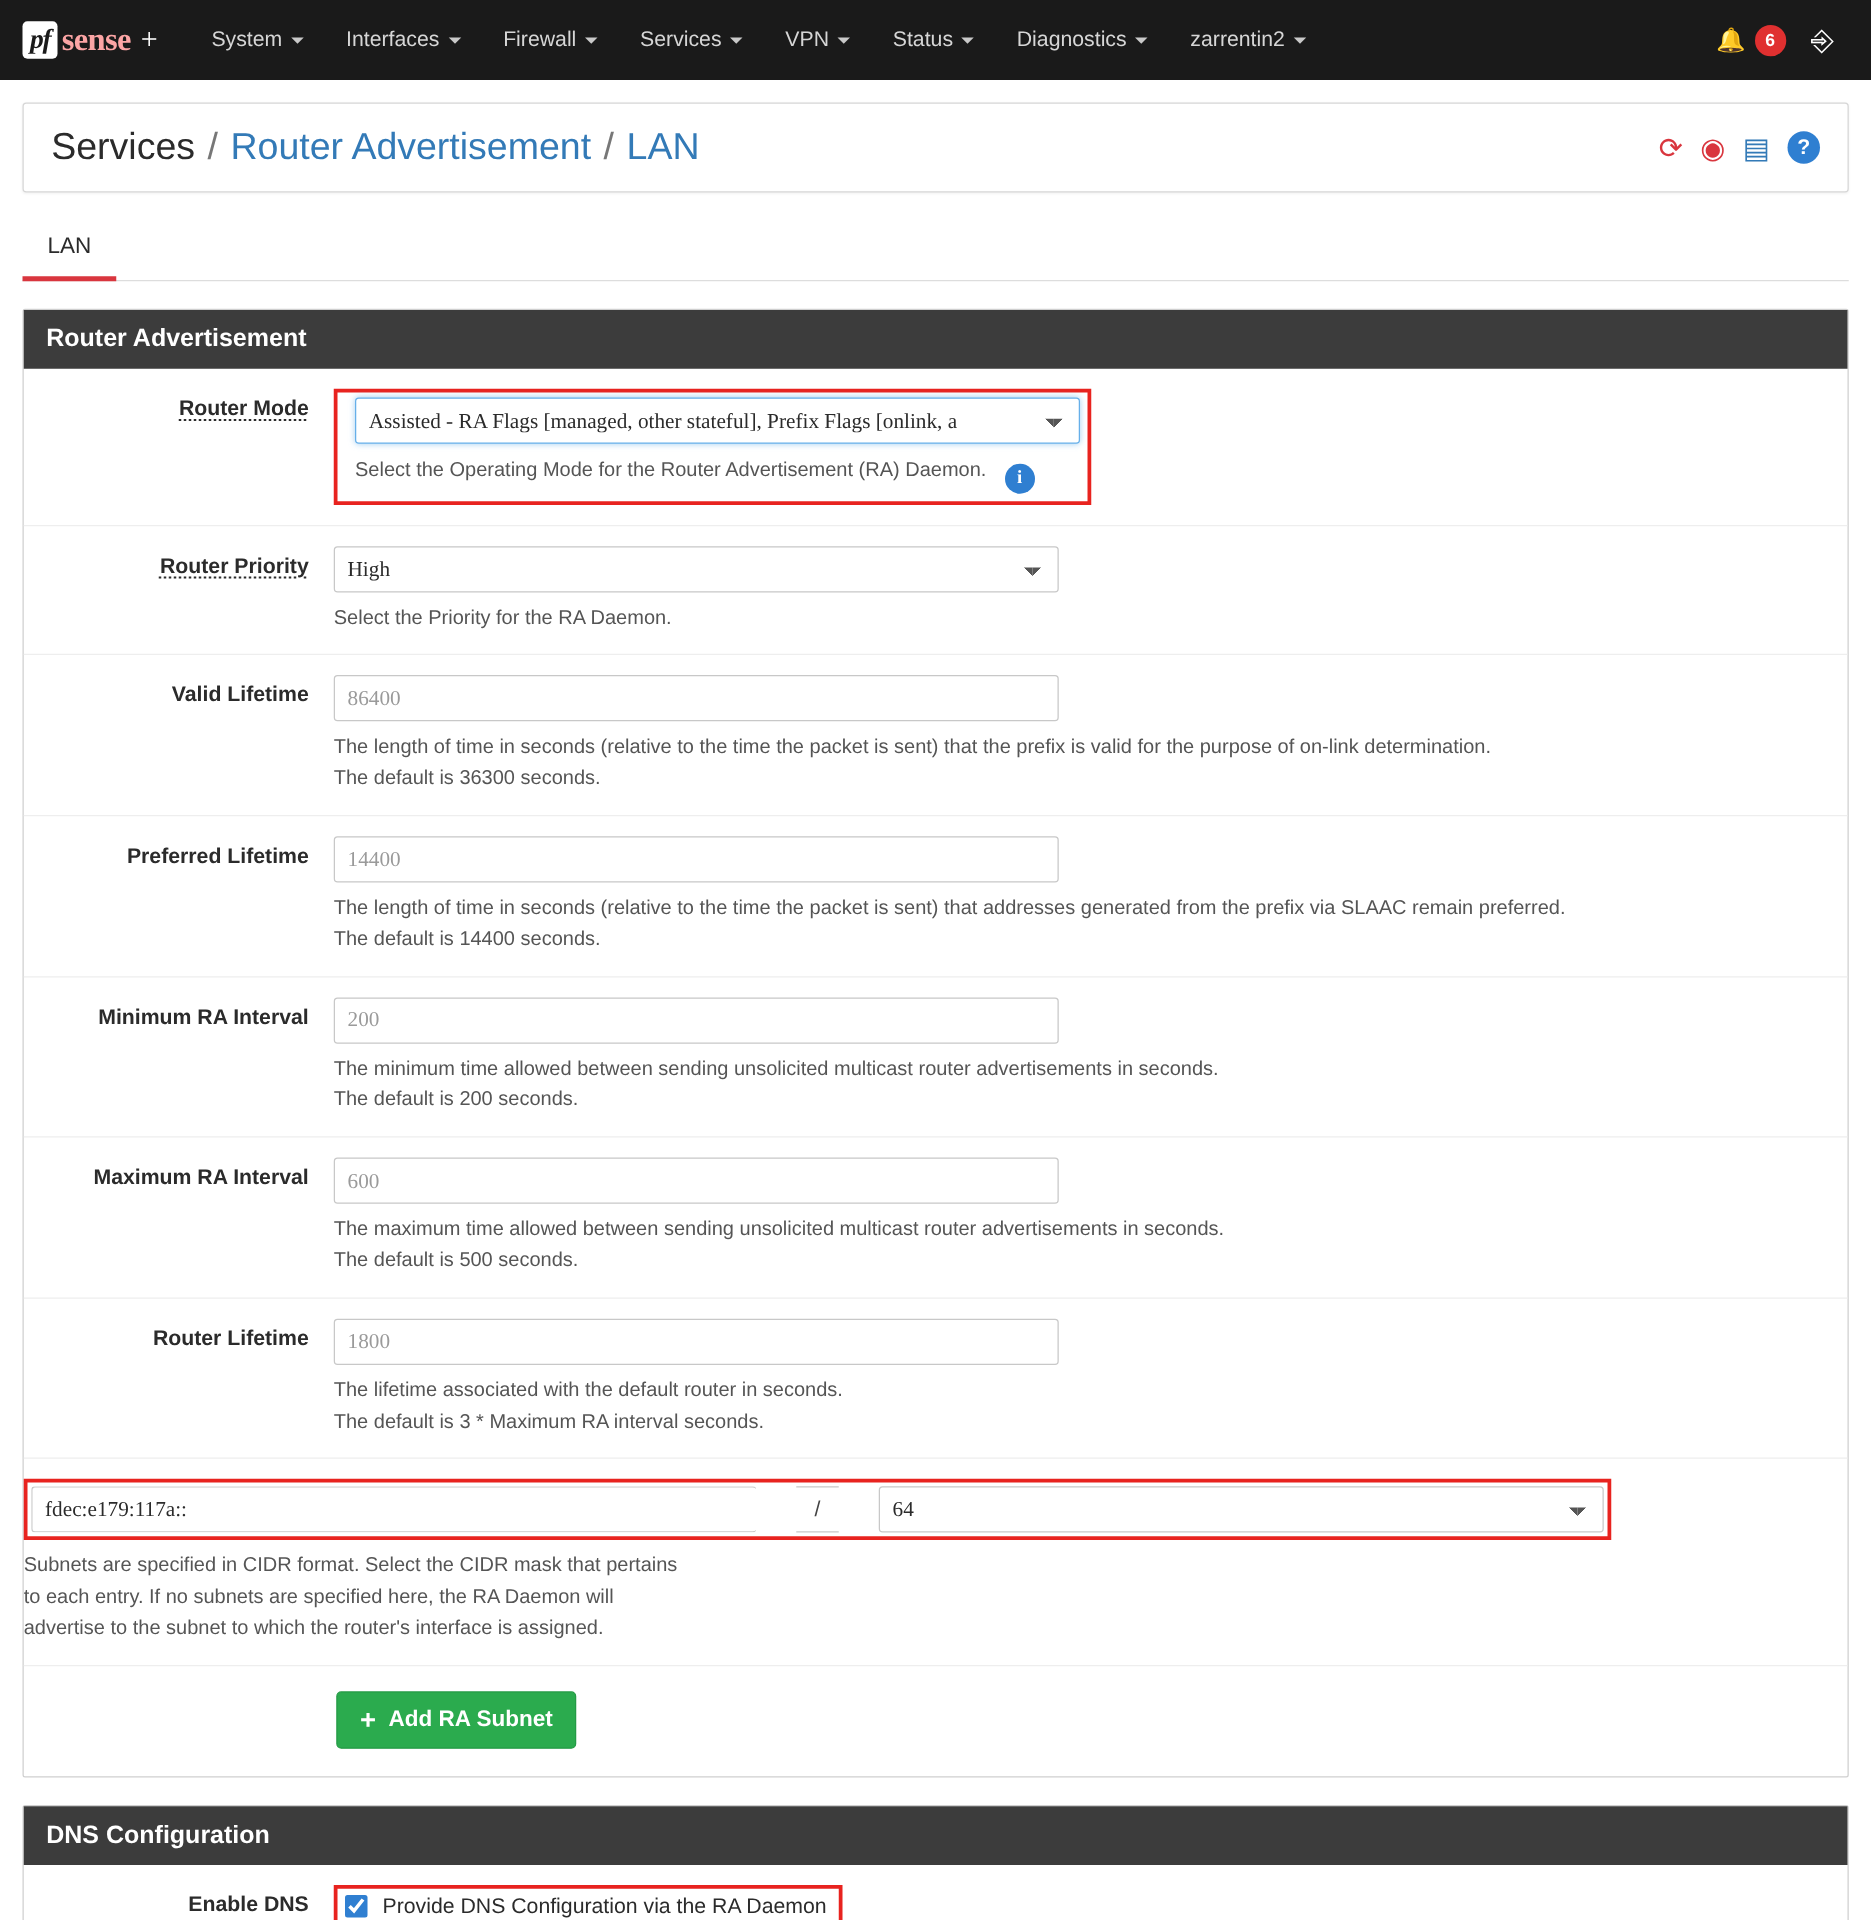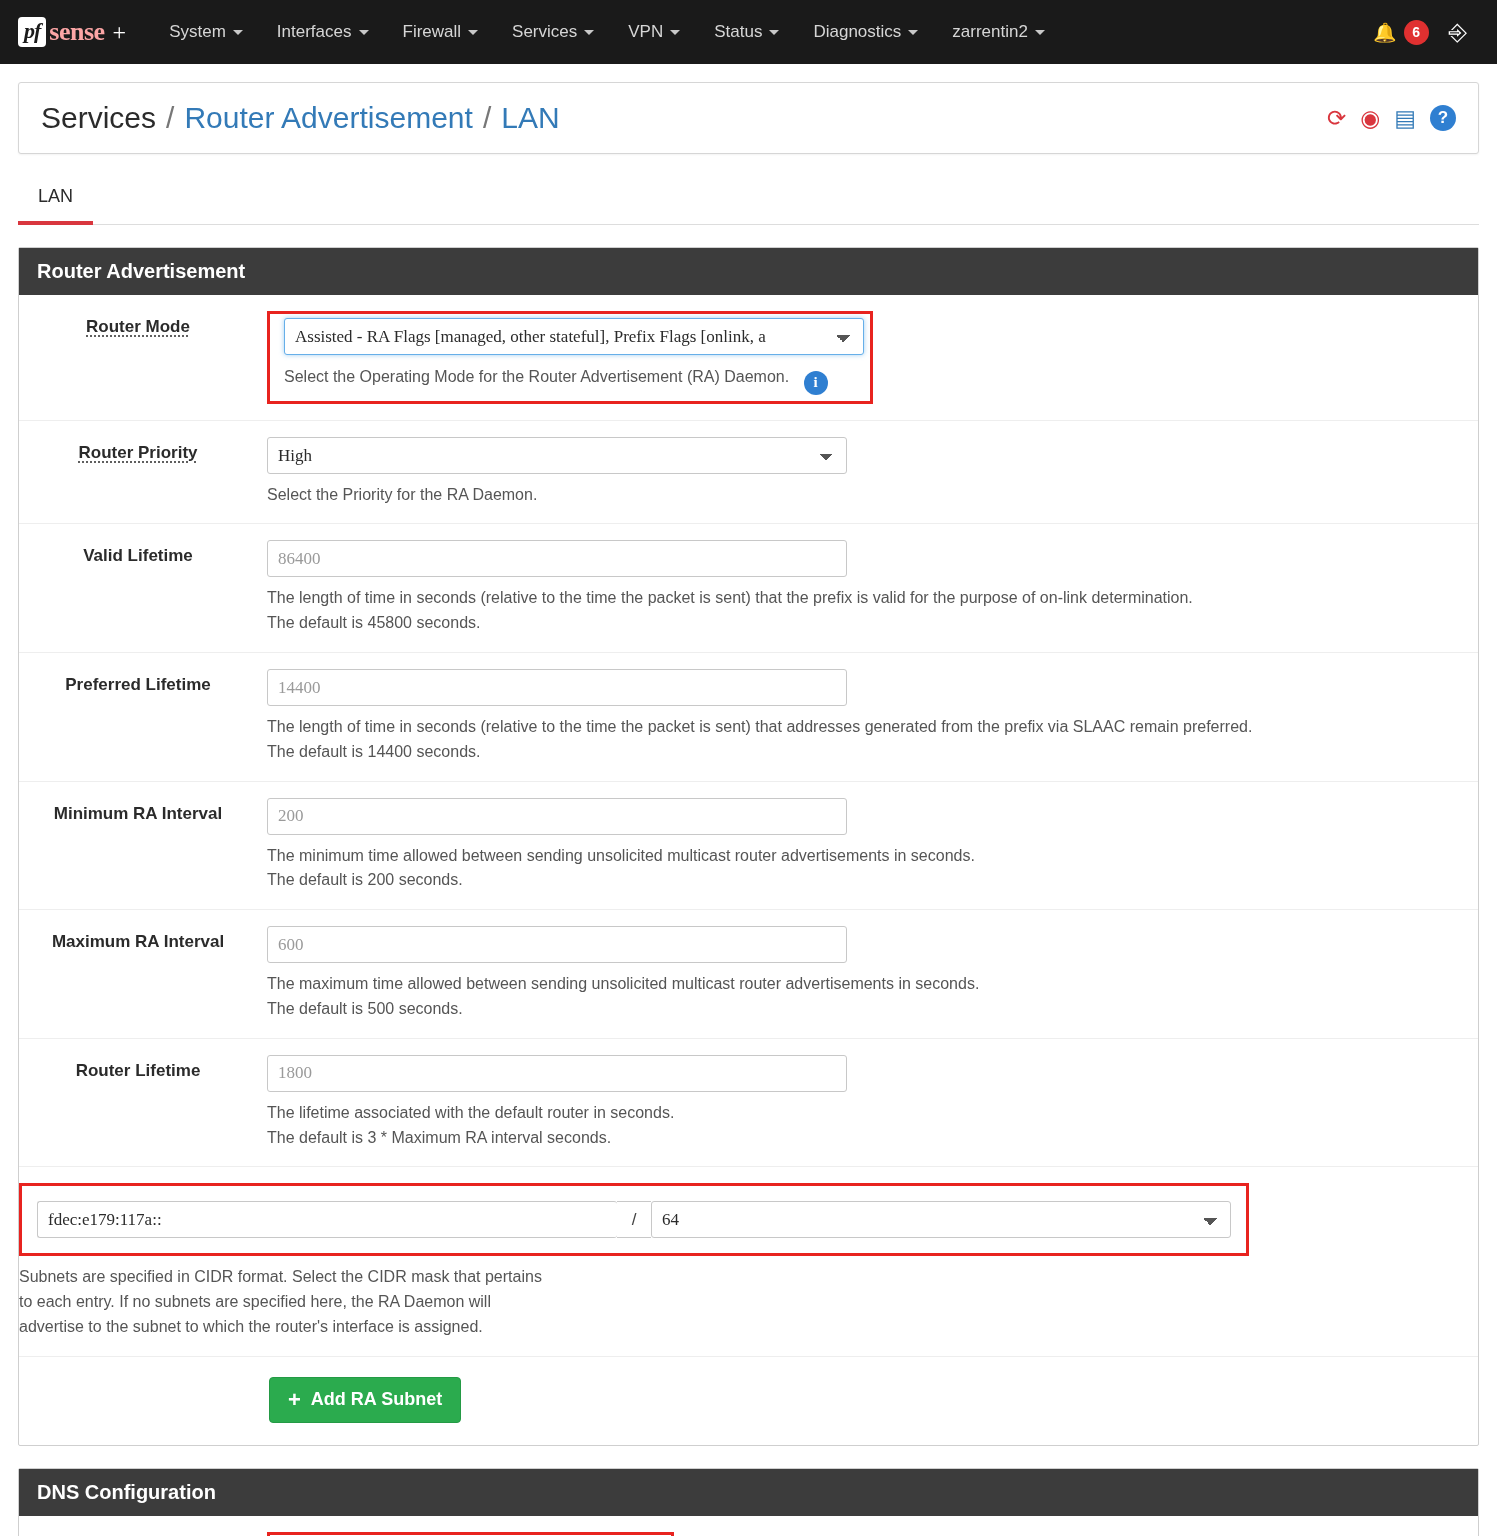--- a/index.html
+++ b/index.html
@@ -154,21 +154,21 @@
 
   .form-row {
     display: flex;
     border-bottom: 1px solid #eeeeee;
     padding: 16px 0;
   }
   .form-row:last-child { border-bottom: none; }
   .form-label {
     width: 248px;
     min-width: 248px;
-    text-align: center;
+    text-align: right;
     padding: 6px 20px 0 10px;
     font-size: 17px;
     font-weight: 700;
     color: #2b2b2b;
   }
   .form-label.dotted {
     text-decoration: underline;
     text-decoration-style: dotted;
     text-underline-offset: 4px;
     cursor: help;
@@ -231,21 +231,22 @@
     border: 3px solid #e8231f;
     display: inline-block;
     padding: 4px 6px 6px 14px;
   }
 
   
   .subnet-group {
     display: inline-flex;
     align-items: center;
     border: 3px solid #e8231f;
-    padding: 15px;
+    padding: 3px;
+    gap: 32px;
   }
   .subnet-input {
     width: 418px;
     border-right: none !important;
     border-radius: 3px 0 0 3px;
   }
   .slash {
     width: 34px;
     height: 37px;
     border: 1px solid #c8c8c8;
@@ -394,21 +395,21 @@
         <div class="help-text">Select the Priority for the RA Daemon.</div>
       </div>
     </div>
 
     <div class="form-row">
       <div class="form-label">Valid Lifetime</div>
       <div class="form-control-col">
         <input class="fc" type="text" placeholder="86400" style="">
         <div class="help-text">
           <span class="help-line">The length of time in seconds (relative to the time the packet is sent) that the prefix is valid for the purpose of on-link determination.</span>
-          <span class="help-line">The default is 45800 seconds.</span>
+          <span class="help-line">The default is 36300 seconds.</span>
         </div>
       </div>
     </div>
 
     <div class="form-row">
       <div class="form-label">Preferred Lifetime</div>
       <div class="form-control-col">
         <input class="fc" type="text" placeholder="14400" style="">
         <div class="help-text">
           <span class="help-line">The length of time in seconds (relative to the time the packet is sent) that addresses generated from the prefix via SLAAC remain preferred.</span>

